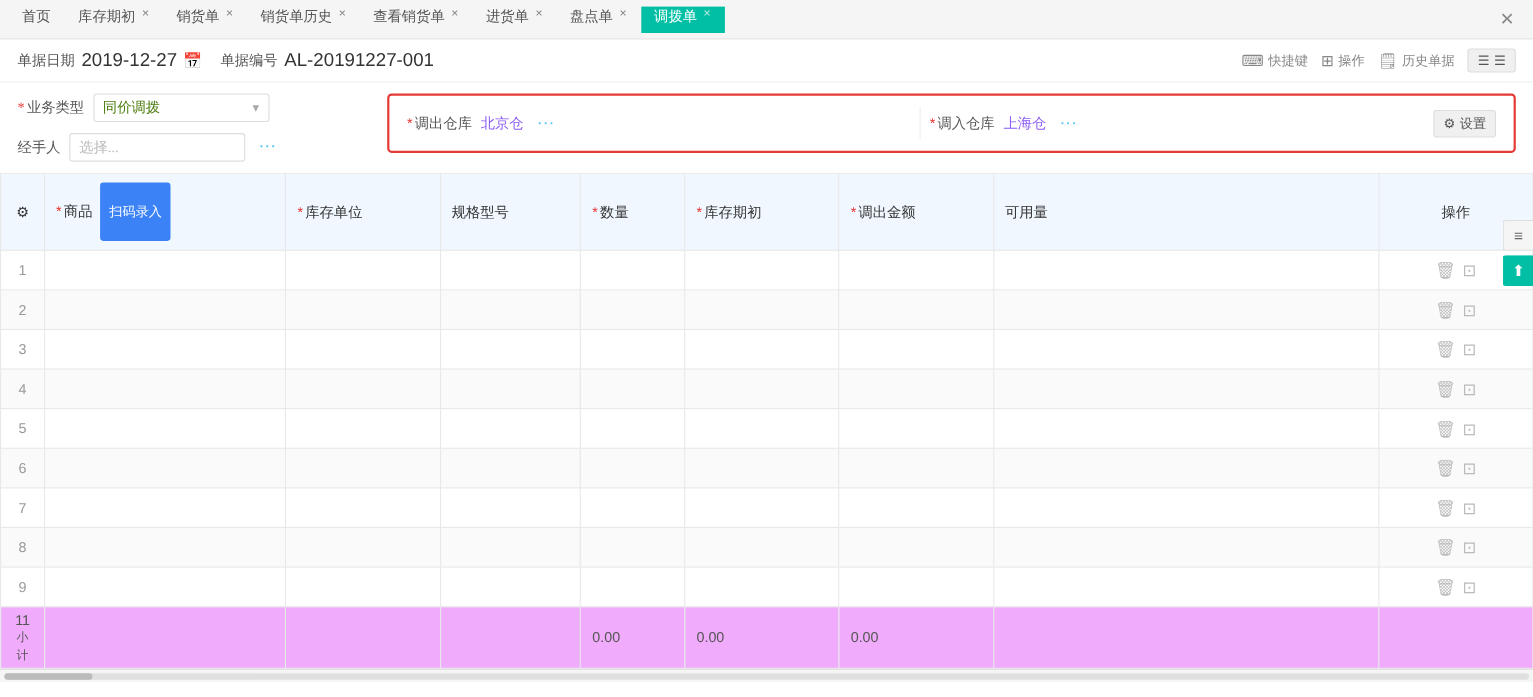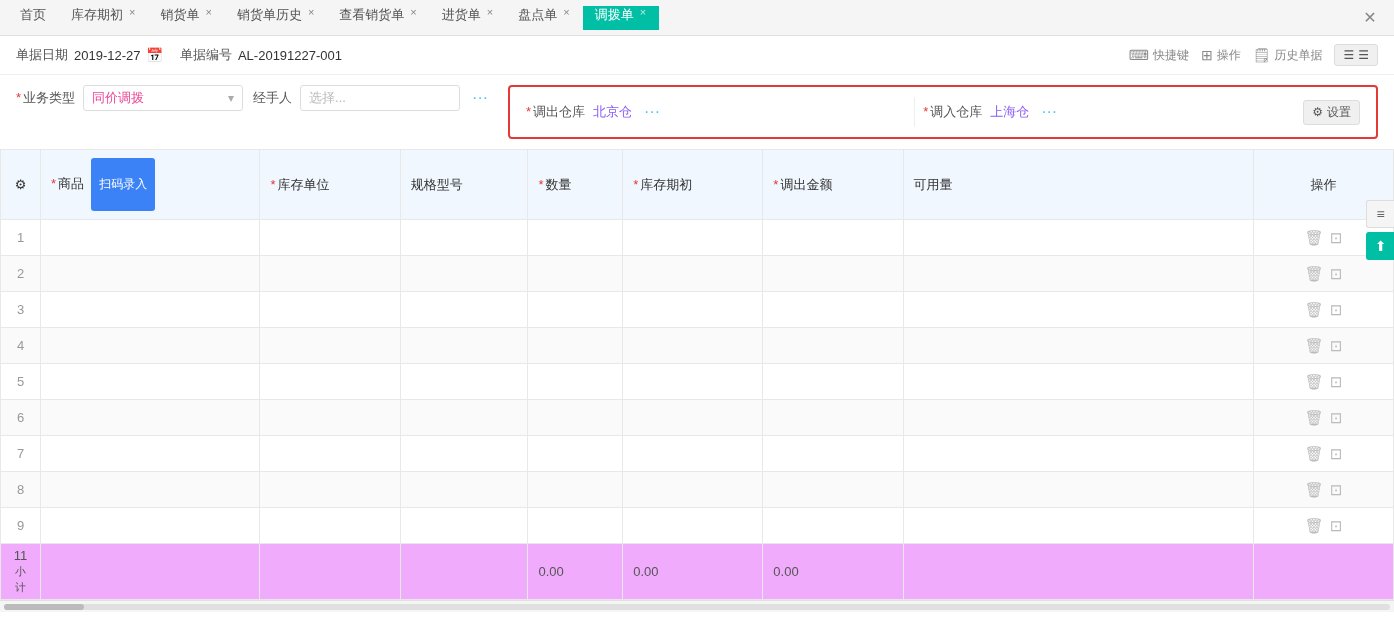--- a/index.html
+++ b/index.html
@@ -55,21 +55,21 @@
       border-bottom: 1px solid #eee;
       background: #fff;
       gap: 16px;
     }
     .toolbar-group {
       display: flex;
       align-items: center;
       gap: 6px;
     }
     .toolbar-label { color: #555; font-size: 13px; }
-    .toolbar-value { color: #333; font-size: 13px; }
+    .toolbar-value { color: #333; font-size: 17px; }
     .toolbar-icon {
       color: #aaa;
       font-size: 14px;
       cursor: pointer;
     }
     .toolbar-spacer { flex: 1; }
     .toolbar-actions {
       display: flex;
       align-items: center;
       gap: 12px;
@@ -98,23 +98,24 @@
 
     
     .form-area {
       display: flex;
       padding: 10px 16px;
       gap: 16px;
       align-items: flex-start;
     }
     .form-left {
       display: flex;
-      flex-direction: row;
+      flex-direction: column;
       gap: 10px;
       min-width: 320px;
+      font-family: Liberation Serif, serif;
     }
     .form-right {
       flex: 1;
       border: 2px solid #e53935;
       border-radius: 4px;
       padding: 10px 16px;
       display: flex;
       align-items: center;
       gap: 0;
     }
@@ -137,21 +138,21 @@
       display: flex;
       align-items: center;
       gap: 4px;
       border: 1px solid #ddd;
       border-radius: 3px;
       padding: 3px 8px;
       min-width: 160px;
       background: #fff;
       cursor: pointer;
     }
-    .field-select-text { flex: 1; color: #ec4899; }
+    .field-select-text { flex: 1; color: #4d7c0f; }
     .chevron { color: #aaa; font-size: 12px; }
     .dots-btn {
       color: #4fc3f7;
       font-size: 16px;
       cursor: pointer;
       padding: 0 4px;
     }
     .warehouse-section {
       display: flex;
       align-items: flex-start;

